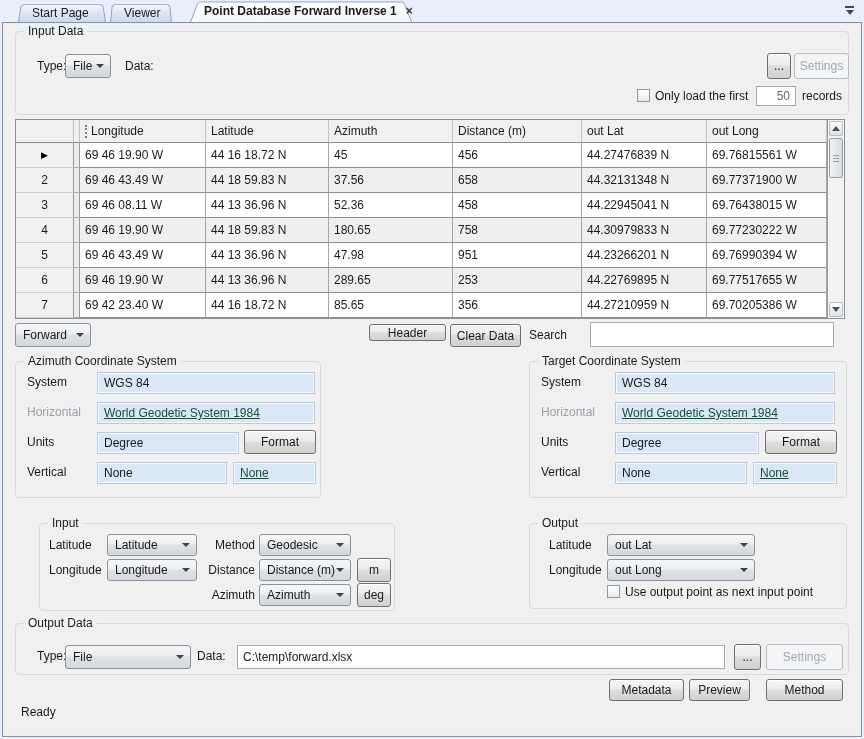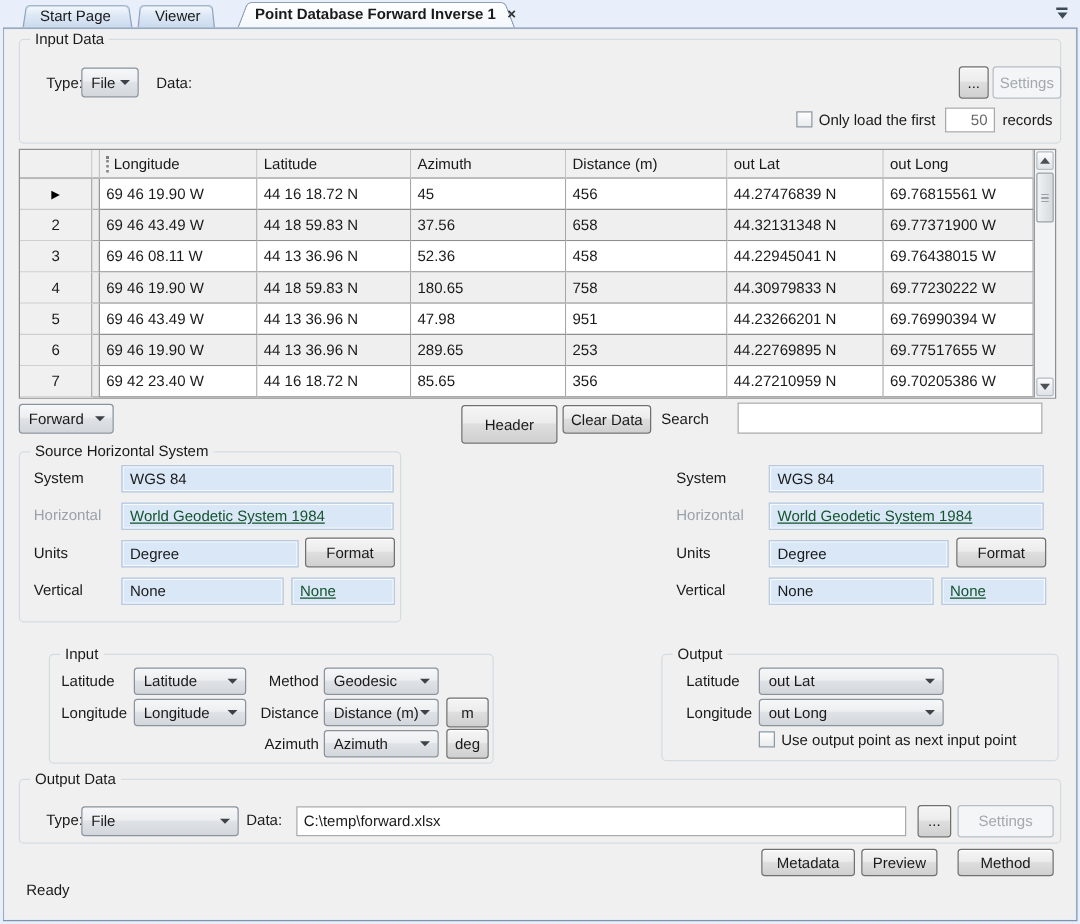--- a/index.html
+++ b/index.html
@@ -272,39 +272,42 @@
       <div class="sbtn down">
           <span class="tri-down"></span>
         </div>
     </div>
   </div>
 
   <div class="combo" style="left:12px; top:300px; width:76px; height:24px;">
     <span>Forward</span>
     <span class="arrow"></span>
   </div>
-  <div class="btn" style="left:366px; top:301px; width:77px; height:31px;">Header</div>
+  <div class="btn" style="left:366px; top:301px; width:77px; height:17px;">Header</div>
   <div class="btn" style="left:447px; top:301px; width:71px; height:23px;">Clear Data</div>
   <div class="label" style="left:526px; top:305px;">Search</div>
   <div class="tbox" style="left:587px; top:299px; width:244px; height:25px;"></div>
 
   <div class="gb" style="left:12px; top:338px; width:306px; height:137px;">
-    <div class="gb-title">Source Horizontal System</div>
+    <div class="gb-title">Azimuth Coordinate System</div>
   </div>
   <div class="label" style="left:24px; top:352px;">System</div>
   <div class="bluefield" style="left:94px; top:349px; width:218px; height:22px;">WGS 84</div>
   <div class="label dis" style="left:24px; top:382px;">Horizontal</div>
   <div class="bluefield dis" style="left:94px; top:379px; width:218px; height:22px;">World Geodetic System 1984</div>
   <div class="label" style="left:24px; top:412px;">Units</div>
   <div class="bluefield" style="left:94px; top:409px; width:142px; height:22px;">Degree</div>
   <div class="btn" style="left:241px; top:407px; width:72px; height:24px;">Format</div>
   <div class="label" style="left:24px; top:442px;">Vertical</div>
   <div class="bluefield" style="left:94px; top:439px; width:130px; height:22px;">None</div>
   <div class="bluefield dis" style="left:230px; top:439px; width:83px; height:22px;">None</div>
 
+  <div class="gb" style="left:526px; top:338px; width:318px; height:137px;">
+    <div class="gb-title">Target Coordinate System</div>
+  </div>
   <div class="label" style="left:538px; top:352px;">System</div>
   <div class="bluefield" style="left:612px; top:349px; width:220px; height:22px;">WGS 84</div>
   <div class="label dis" style="left:538px; top:382px;">Horizontal</div>
   <div class="bluefield dis" style="left:612px; top:379px; width:220px; height:22px;">World Geodetic System 1984</div>
   <div class="label" style="left:538px; top:412px;">Units</div>
   <div class="bluefield" style="left:612px; top:409px; width:144px; height:22px;">Degree</div>
   <div class="btn" style="left:762px; top:407px; width:72px; height:24px;">Format</div>
   <div class="label" style="left:538px; top:442px;">Vertical</div>
   <div class="bluefield" style="left:612px; top:439px; width:132px; height:22px;">None</div>
   <div class="bluefield dis" style="left:750px; top:439px; width:84px; height:22px;">None</div>

